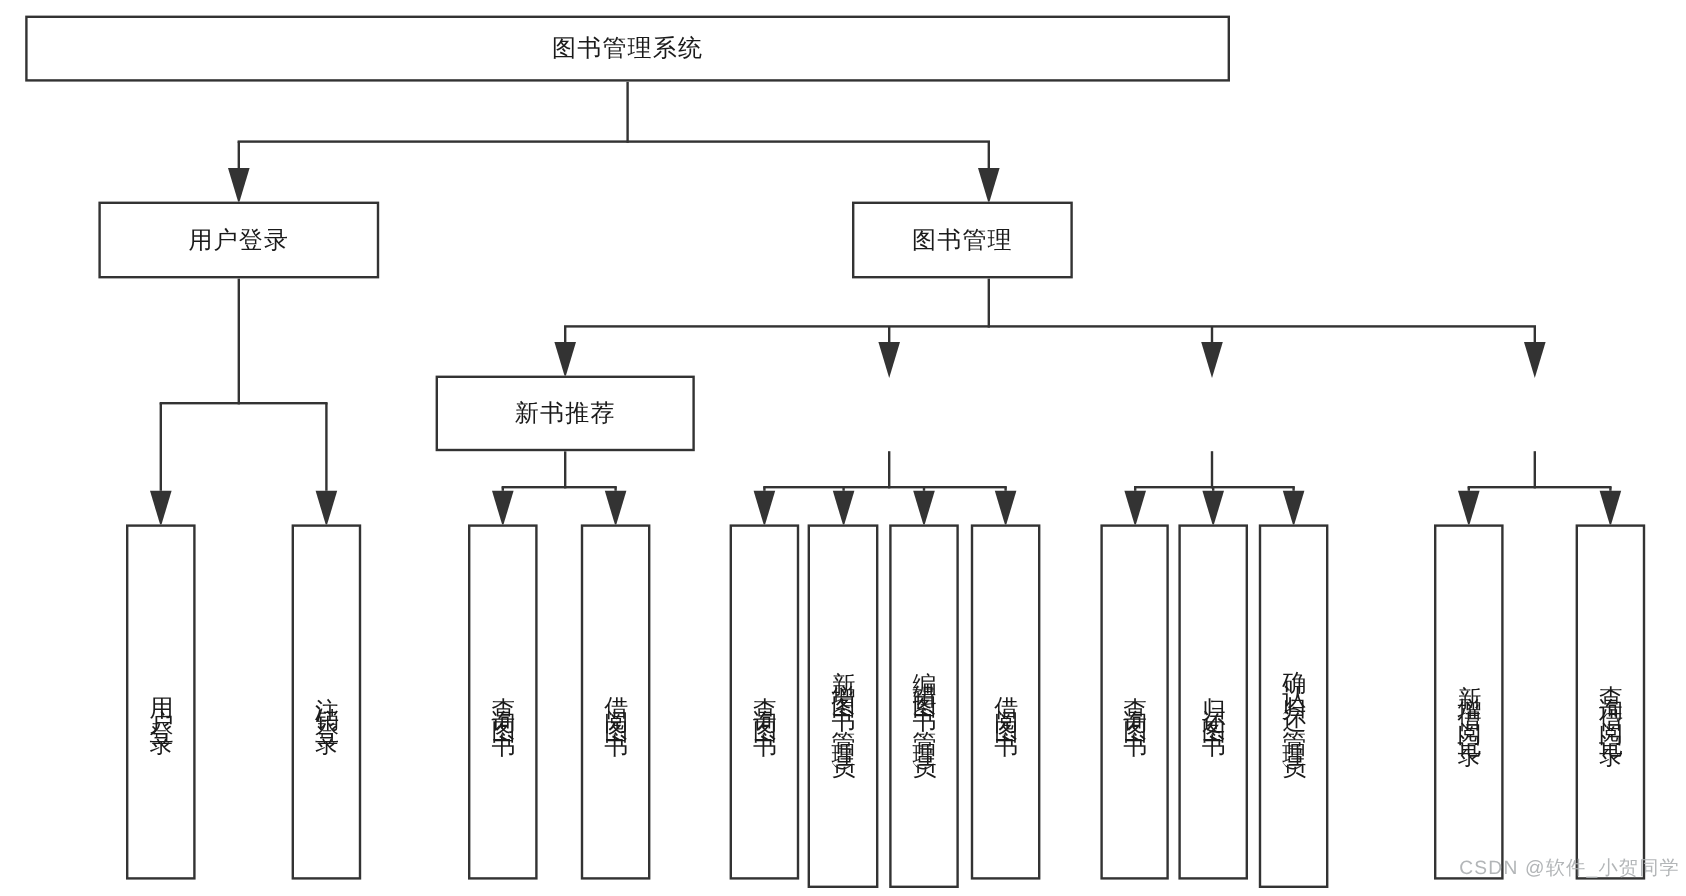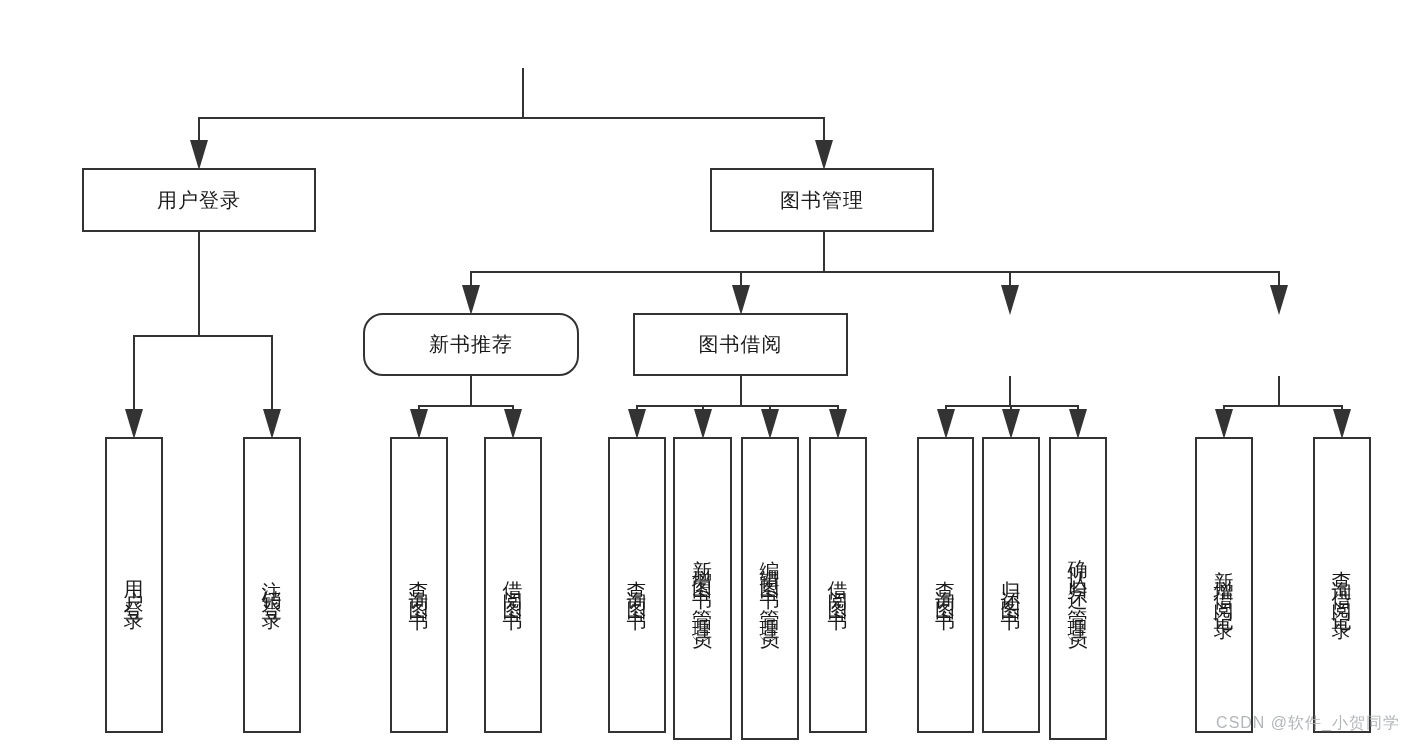--- a/index.html
+++ b/index.html
@@ -116,31 +116,31 @@
     <div class="cline" style="left: 1010px; top: 406px; width: 2px; height: 3px; background: rgb(51, 51, 51);"></div>
     <div class="carrow" style="left: 1002px; top: 409px; border-left-width: 9px; border-right-width: 9px; border-top-width: 30px; border-top-color: rgb(51, 51, 51);"></div>
     <div class="cline" style="left: 1077px; top: 406px; width: 2px; height: 3px; background: rgb(51, 51, 51);"></div>
     <div class="carrow" style="left: 1069px; top: 409px; border-left-width: 9px; border-right-width: 9px; border-top-width: 30px; border-top-color: rgb(51, 51, 51);"></div>
     <div class="cline" style="left: 1277.5px; top: 376px; width: 2px; height: 31px; background: rgb(51, 51, 51);"></div>
     <div class="cline" style="left: 1223px; top: 405px; width: 120px; height: 2px; background: rgb(51, 51, 51);"></div>
     <div class="cline" style="left: 1223px; top: 406px; width: 2px; height: 3px; background: rgb(51, 51, 51);"></div>
     <div class="carrow" style="left: 1215px; top: 409px; border-left-width: 9px; border-right-width: 9px; border-top-width: 30px; border-top-color: rgb(51, 51, 51);"></div>
     <div class="cline" style="left: 1341px; top: 406px; width: 2px; height: 3px; background: rgb(51, 51, 51);"></div>
     <div class="carrow" style="left: 1333px; top: 409px; border-left-width: 9px; border-right-width: 9px; border-top-width: 30px; border-top-color: rgb(51, 51, 51);"></div>
+    <div class="node" style="left: 21px; top: 13px; width: 1004px; height: 55px; border-color: rgb(51, 51, 51); background: rgb(255, 255, 255); color: rgb(26, 26, 26);">
+      <span class="label">图书管理系统</span>
+    </div>
     <div class="node" style="left: 82px; top: 168px; width: 234px; height: 64px; border-color: rgb(51, 51, 51); background: rgb(255, 255, 255); color: rgb(26, 26, 26);">
       <span class="label">用户登录</span>
     </div>
-    <div class="node" style="left: 710px; top: 168px; width: 224px; height: 64px; border-color: rgb(51, 51, 51); background: rgb(255, 255, 255); color: rgb(26, 26, 26);">
+    <div class="node" style="left: 710px; top: 168px; width: 184px; height: 64px; border-color: rgb(51, 51, 51); background: rgb(255, 255, 255); color: rgb(26, 26, 26);">
       <span class="label">图书管理</span>
     </div>
-    <div class="node" style="left: 363px; top: 313px; width: 216px; height: 63px; border-color: rgb(51, 51, 51); background: rgb(255, 255, 255); color: rgb(26, 26, 26); border-radius: 20px;">
+    <div class="node" style="left: 363px; top: 313px; width: 216px; height: 63px; border-color: rgb(51, 51, 51); background: rgb(255, 255, 255); color: rgb(26, 26, 26);">
       <span class="label">新书推荐</span>
-    </div>
-    <div class="node" style="left: 633px; top: 313px; width: 215px; height: 63px; border-color: rgb(51, 51, 51); background: rgb(255, 255, 255); color: rgb(26, 26, 26);">
-      <span class="label">图书借阅</span>
     </div>
     <div class="node vertical" style="left: 105px; top: 437px; width: 58px; height: 296px; border-color: rgb(51, 51, 51); background: rgb(255, 255, 255); color: rgb(26, 26, 26);">
       <span class="label">用户登录</span>
     </div>
     <div class="node vertical" style="left: 243px; top: 437px; width: 58px; height: 296px; border-color: rgb(51, 51, 51); background: rgb(255, 255, 255); color: rgb(26, 26, 26);">
       <span class="label">注销登录</span>
     </div>
     <div class="node vertical" style="left: 390px; top: 437px; width: 58px; height: 296px; border-color: rgb(51, 51, 51); background: rgb(255, 255, 255); color: rgb(26, 26, 26);">
       <span class="label">查询图书</span>
     </div>

